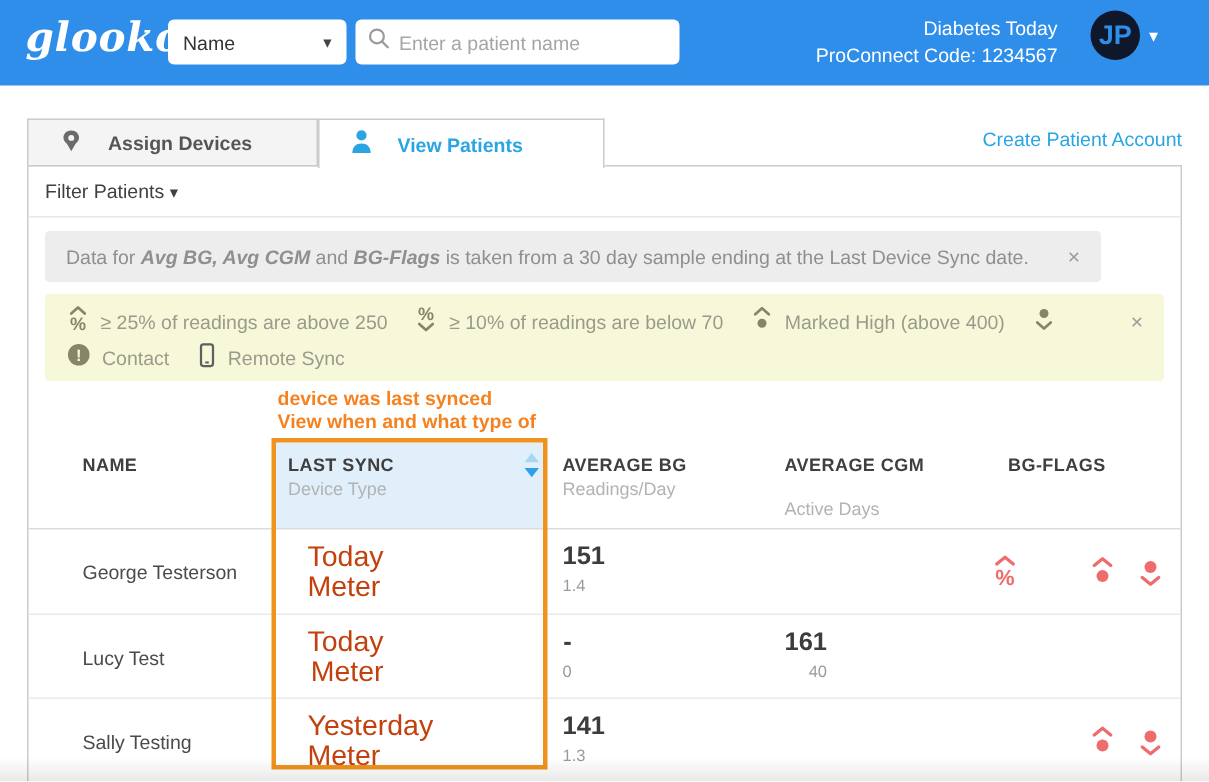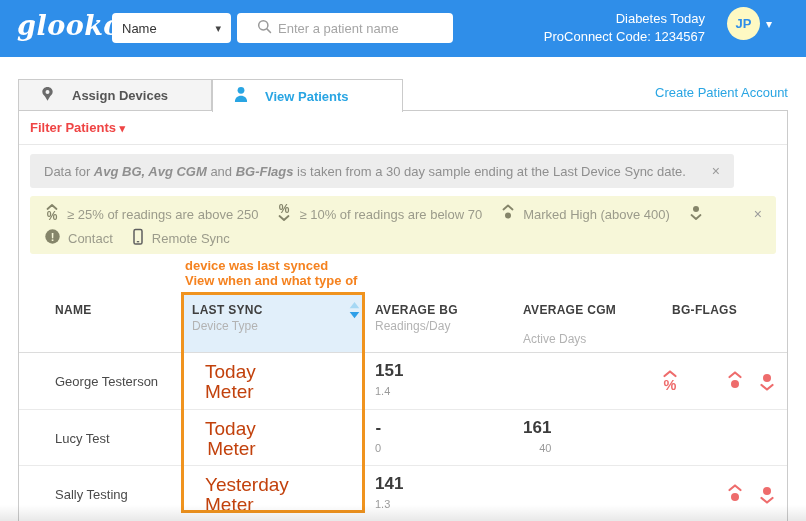--- a/index.html
+++ b/index.html
@@ -4,36 +4,36 @@
 <style>
   * { box-sizing: border-box; margin: 0; padding: 0; }
   body { background: #fff; font-family: "Liberation Sans", sans-serif; }
   .app { position: relative; width: 806px; height: 521px; background: #fff; overflow: hidden; }
 
   
   .topbar { position: absolute; left: 0; top: 0; width: 806px; height: 57px; background: #2f8ee9; }
   .logo { position: absolute; left: 17px; top: 10px; color: #fff; font-family: "DejaVu Serif", serif; font-style: italic; font-weight: bold; font-size: 27px; letter-spacing: .5px; }
   .searchby { position: absolute; left: 112px; top: 13px; width: 119px; height: 30px; background: #fff; border-radius: 4px; display: flex; align-items: center; justify-content: space-between; padding: 0 10px; font-size: 13px; color: #333; cursor: pointer; }
   .searchby .caret { color: #444; font-size: 11px; }
-  .searchbox { position: absolute; left: 237px; top: 13px; width: 216px; height: 30px; background: #fff; border-radius: 4px; display: flex; align-items: center; padding: 0 20px; gap: 6px; }
+  .searchbox { position: absolute; left: 237px; top: 13px; width: 216px; height: 30px; background: #fff; border-radius: 4px; display: flex; align-items: center; padding: 0 8px; gap: 6px; }
   .searchbox input { border: none; outline: none; font-size: 13px; color: #333; width: 100%; font-family: "Liberation Sans", sans-serif; }
   .searchbox input::placeholder { color: #a5a5a5; }
   .clinicblock { position: absolute; right: 101px; top: 10px; text-align: right; color: #fff; font-size: 13px; line-height: 18px; }
-  .avatar { position: absolute; left: 727px; top: 7px; width: 33px; height: 33px; border-radius: 50%; background: #fef9c3; color: #2f8ee9; font-weight: bold; font-size: 13px; display: flex; align-items: center; justify-content: center; cursor: pointer; }
+  .avatar { position: absolute; left: 727px; top: 7px; width: 33px; height: 33px; border-radius: 50%; background: #0f172a; color: #2f8ee9; font-weight: bold; font-size: 18px; display: flex; align-items: center; justify-content: center; cursor: pointer; }
   .acct-caret { position: absolute; left: 766px; top: 17px; color: #fff; font-size: 12px; cursor: pointer; }
 
   
   .tab { position: absolute; top: 79px; height: 32px; display: flex; align-items: center; gap: 16px; padding-left: 20px; font-size: 13px; font-weight: bold; cursor: pointer; }
   .tab-assign { left: 18px; width: 194px; background: #f4f4f4; border: 1px solid #cbcbcb; color: #555; z-index: 2; }
   .tab-view { left: 212px; width: 191px; height: 33px; background: #fff; border: 1px solid #cbcbcb; border-bottom: none; color: #29a5e3; z-index: 3; }
   .create-link { position: absolute; right: 18px; top: 85px; color: #29a5e3; font-size: 13px; cursor: pointer; }
 
   
   .panel { position: absolute; left: 18px; top: 110px; width: 770px; height: 420px; background: #fff; border: 1px solid #cbcbcb; z-index: 1; }
-  .filter-link { position: absolute; left: 30px; top: 120px; color: #ef4444; font-size: 13px; font-weight: bold; z-index: 2; cursor: pointer; }
+  .filter-link { position: absolute; left: 30px; top: 120px; color: #404040; font-size: 13px; font-weight: normal; z-index: 2; cursor: pointer; }
   .filter-link .caret { font-size: 11px; }
   .filter-divider { position: absolute; left: 19px; top: 144px; width: 768px; height: 1px; background: #e8e8e8; z-index: 2; }
 
   
   .info-banner { position: absolute; left: 30px; top: 154px; width: 704px; height: 34px; background: #ededed; border-radius: 3px; display: flex; align-items: center; padding: 0 14px; color: #8f8f8f; font-size: 13px; z-index: 2; }
   .info-banner .emph { font-weight: bold; font-style: italic; }
   .banner-close { margin-left: auto; color: #9b9b9b; font-size: 14px; cursor: pointer; }
 
   
   .legend-banner { position: absolute; left: 30px; top: 196px; width: 746px; height: 58px; background: #f7f7d9; border-radius: 3px; padding: 7px 14px; color: #9b9b8b; font-size: 13px; z-index: 2; }

